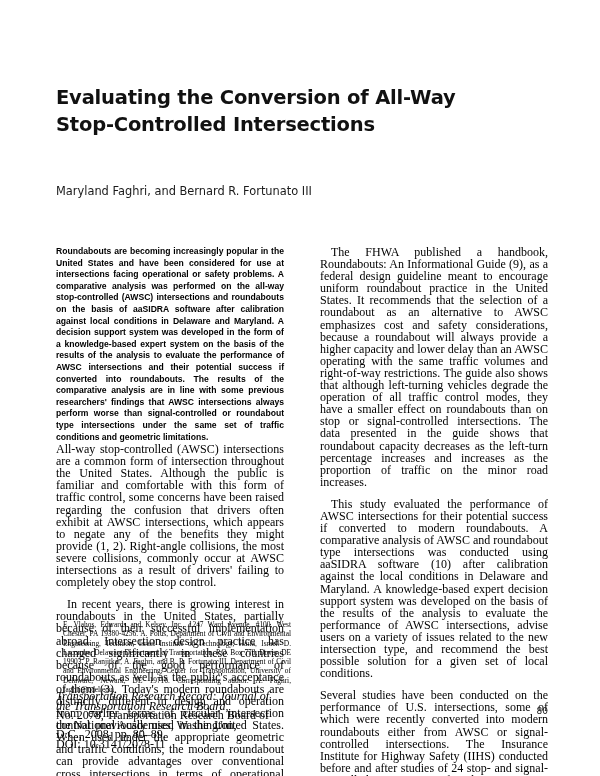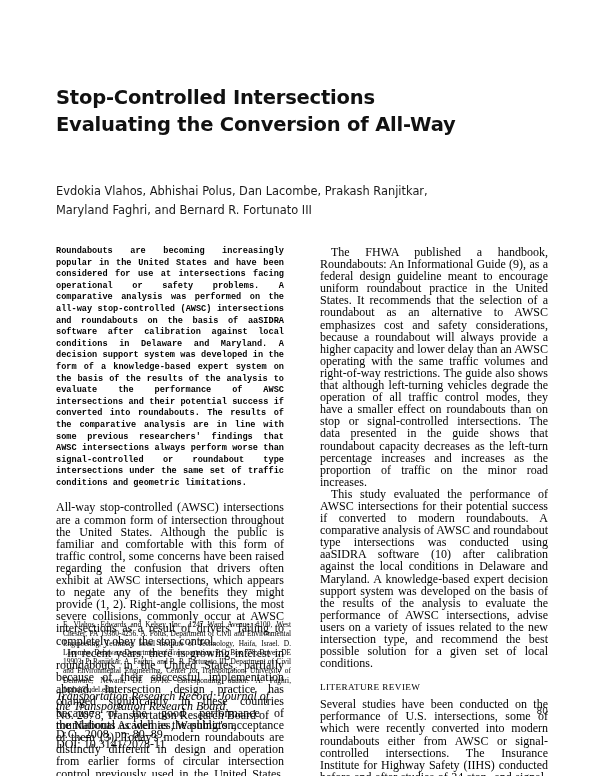--- a/index.html
+++ b/index.html
@@ -53,37 +53,36 @@
   }
   .col {
     position: absolute;
     top: 0;
     width: 228px;
   }
   .col-left { left: 0; }
   .col-right { left: 264px; }
 
   .abstract {
-    font-family: Liberation Mono, monospace;
+    font-family: Liberation Sans, sans-serif;
     font-weight: bold;
     font-size: 8.6px;
     line-height: 11.6px;
     text-align: justify;
-    margin-bottom: 12px;
   }
   p.body {
     font-family: "Liberation Serif", serif;
     font-size: 12px;
     line-height: 12.1px;
     text-align: justify;
     margin: 0 0 0 0;
     text-indent: 11px;
   }
   p.body.first { text-indent: 0; }
-  p.body + p.body { margin-top: 0; }
+  p.body + p.body { margin-top: 10px; }
   .section-head {
     font-family: "Liberation Serif", serif;
     font-size: 9.2px;
     line-height: 12px;
     letter-spacing: 0.4px;
     margin: 12px 0 5px 0;
   }
 
   .footnote {
     position: absolute;
@@ -117,41 +116,39 @@
     font-size: 9px;
     color: #222;
   }
 </style>
 </head>
 <body>
 
 <div class="page">
 
   <div class="title">
+    <div>Evaluating the Conversion of All-Way</div>
     <div>Stop-Controlled Intersections</div>
-    <div>Evaluating the Conversion of All-Way</div>
   </div>
 
   <div class="authors">
-    <div>Evdokia Vlahos, Abhishai Polus, Dan Lacombe, Prakash Ranjitkar,</div>
     <div>Maryland Faghri, and Bernard R. Fortunato III</div>
   </div>
 
   <div class="columns">
 
     <div class="col col-left">
       <div class="abstract">Roundabouts are becoming increasingly popular in the United States and have been considered for use at intersections facing operational or safety problems. A comparative analysis was performed on the all-way stop-controlled (AWSC) intersections and roundabouts on the basis of aaSIDRA software after calibration against local conditions in Delaware and Maryland. A decision support system was developed in the form of a knowledge-based expert system on the basis of the results of the analysis to evaluate the performance of AWSC intersections and their potential success if converted into roundabouts. The results of the comparative analysis are in line with some previous researchers' findings that AWSC intersections always perform worse than signal-controlled or roundabout type intersections under the same set of traffic conditions and geometric limitations.</div>
       <p class="body first">All-way stop-controlled (AWSC) intersections are a common form of intersection throughout the United States. Although the public is familiar and comfortable with this form of traffic control, some concerns have been raised regarding the confusion that drivers often exhibit at AWSC intersections, which appears to negate any of the benefits they might provide (1, 2). Right-angle collisions, the most severe collisions, commonly occur at AWSC intersections as a result of drivers' failing to completely obey the stop control.</p>
       <p class="body">In recent years, there is growing interest in roundabouts in the United States, partially because of their successful implementation abroad. Intersection design practice has changed significantly in these countries because of the good performance of roundabouts as well as the public's acceptance of them (3). Today's modern roundabouts are distinctly different in design and operation from earlier forms of circular intersection control previously used in the United States. When used under the appropriate geometric and traffic conditions, the modern roundabout can provide advantages over conventional cross intersections in terms of operational performance, safety, vehicular emissions, maintenance costs, and aesthetics (4–8).</p>
     </div>
 
     <div class="col col-right">
       <p class="body">The FHWA published a handbook, Roundabouts: An Informational Guide (9), as a federal design guideline meant to encourage uniform roundabout practice in the United States. It recommends that the selection of a roundabout as an alternative to AWSC emphasizes cost and safety considerations, because a roundabout will always provide a higher capacity and lower delay than an AWSC operating with the same traffic volumes and right-of-way restrictions. The guide also shows that although left-turning vehicles degrade the operation of all traffic control modes, they have a smaller effect on roundabouts than on stop or signal-controlled intersections. The data presented in the guide shows that roundabout capacity decreases as the left-turn percentage increases and increases as the proportion of traffic on the minor road increases.</p>
       <p class="body">This study evaluated the performance of AWSC intersections for their potential success if converted to modern roundabouts. A comparative analysis of AWSC and roundabout type intersections was conducted using aaSIDRA software (10) after calibration against the local conditions in Delaware and Maryland. A knowledge-based expert decision support system was developed on the basis of the results of the analysis to evaluate the performance of AWSC intersections, advise users on a variety of issues related to the new intersection type, and recommend the best possible solution for a given set of local conditions.</p>
-      <div class="section-head">LITERATURE REVIEW</div>
       <p class="body first">Several studies have been conducted on the performance of U.S. intersections, some of which were recently converted into modern roundabouts either from AWSC or signal-controlled intersections. The Insurance Institute for Highway Safety (IIHS) conducted before and after studies of 24 stop- and signal-controlled intersections after their conversion into roundabouts and reported a total of 39% reduction in all types of crashes, with injury-producing crashes reduced by 76% and fatal or incapacitating crashes reduced by 90% (5). In a similar investigation based on the data taken from eight intersections, Persaud et al. (6) reported a total reduction of 72% in all types of crashes, with injury-related crashes reduced by 88% in urban areas. In rural areas, all types of crashes were reduced by 58%, with injury-related crashes reduced by 82% on the basis of the data taken from five intersections. Crashes involving pedestrians and bicyclists were also reduced after the conversion into roundabouts, but the sample size was too small to give conclusive evidence concerning these groups.</p>
 
     </div>
 
   </div>
 
   <div class="footnote">E. Vlahos, Edwards and Kelsey, Inc., 1247 Ward Avenue, #100, West Chester, PA 19380-4256. A. Polus, Department of Civil and Environmental Engineering, Technion, Israel Institute of Technology, Haifa, Israel. D. Lacombe, Delaware Department of Transportation, P.O. Box 778, Dover, DE 19903. P. Ranjitkar, A. Faghri, and B. R. Fortunato III, Department of Civil and Environmental Engineering, Center for Transportation, University of Delaware, Newark, DE 19716. Corresponding author: A. Faghri, faghri@udel.edu.</div>
 
   <div class="pubinfo">
     <div>Transportation Research Record: Journal of the Transportation Research Board,</div>

